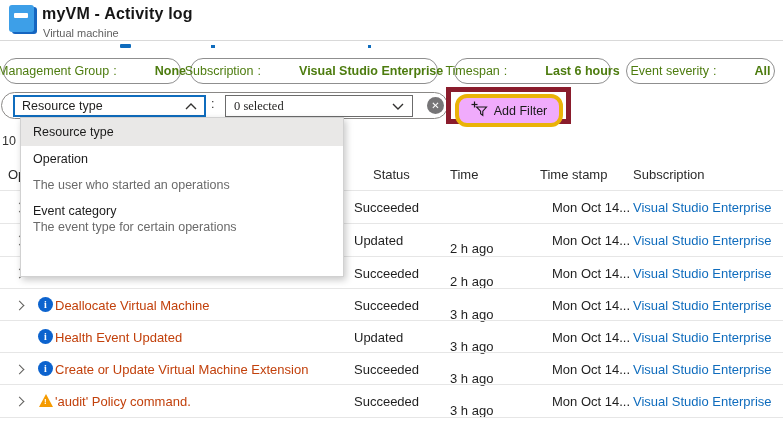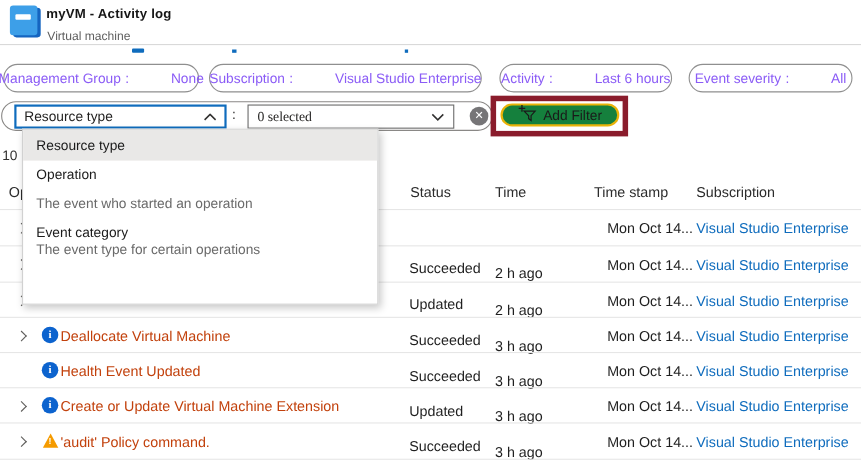--- a/index.html
+++ b/index.html
@@ -4,71 +4,71 @@
 <style>
   * { box-sizing: border-box; margin: 0; padding: 0; }
   html,body { background:#fff; }
   body { font-family: "Liberation Sans", sans-serif; color:#201f1e; }
   .stage { position:relative; width:783px; height:422px; background:#fff; overflow:hidden; }
 
   
   .hdr-icon { position:absolute; left:9px; top:5px; width:25px; height:27px;
     background:#3d9fe8; border-radius:3px; box-shadow:3px 2px 0 0 #1565c0; }
   .hdr-icon .bar { position:absolute; left:5px; top:8px; width:14px; height:5px; background:#fff; border-radius:1px; }
-  .hdr-title { position:absolute; left:42px; top:5px; font-size:12px; font-weight:bold; color:#161616; letter-spacing:.2px; }
+  .hdr-title { position:absolute; left:42px; top:5px; font-size:16px; font-weight:bold; color:#161616; letter-spacing:.2px; }
   .hdr-sub { position:absolute; left:43px; top:27px; font-size:11px; color:#5f5f5f; }
   .hdr-divider { position:absolute; left:0; top:40px; width:783px; height:1px; background:#d9d9d9; }
 
   
   .frag { position:absolute; background:#0f6cbd; }
   .frag1 { left:120px; top:44px; width:11px; height:4px; border-radius:1px; }
   .frag2 { left:211px; top:45px; width:4px; height:3px; }
   .frag3 { left:368px; top:45px; width:3px; height:3px; }
 
   
   .pill { position:absolute; top:58px; height:26px; border:1px solid #8f8f8f; border-radius:13px;
-    display:flex; align-items:center; justify-content:center; font-size:12.5px; color:#8b5cf6; background:#fff; white-space:nowrap; }
+    display:flex; align-items:center; justify-content:center; font-size:12.5px; color:#4d7c0f; background:#fff; white-space:nowrap; }
   .pill .sep { margin:0 4px; }
-  .pill b { font-weight:normal;margin-left:34px; }
+  .pill b { font-weight:bold;margin-left:34px; }
 
   
   .builder-pill { position:absolute; left:1px; top:92px; width:447px; height:27px;
     border:1px solid #8a8886; border-radius:13.5px; background:#fff; }
   .field-combo { position:absolute; left:13px; top:95px; width:193px; height:22px; border:2px solid #0f6cbd;
     background:#fff; display:flex; align-items:center; padding:0 7px; font-size:12.5px; }
   .field-combo .lbl { flex:1; }
   .colon { position:absolute; left:211px; top:97px; font-size:12.5px; color:#323130; }
   .value-combo { position:absolute; left:225px; top:95px; width:188px; height:22px; border:1px solid #6b6b6b;
     background:#fff; display:flex; align-items:center; padding:0 8px; font-size:12.5px; }
   .value-combo .lbl { flex:1;font-family:Liberation Serif, serif; }
   .clear-btn { position:absolute; left:427px; top:97px; width:17px; height:17px; border-radius:50%;
     background:#767577; color:#fff; font-size:10px; line-height:17px; text-align:center; cursor:pointer; }
 
   
   .highlight-box { position:absolute; left:446px; top:87px; width:125px; height:37px; border:5px solid #8a1c2c; }
-  .add-filter-btn { position:absolute; left:455px; top:94px; width:108px; height:21px; border:2px solid #eab308;
-    border-radius:12px; background:#15803d; display:flex; align-items:center; justify-content:center; gap:6px;
+  .add-filter-btn { position:absolute; left:455px; top:94px; width:108px; height:33px; border:4px solid #eab308;
+    border-radius:12px; background:#f0abfc; display:flex; align-items:center; justify-content:center; gap:6px;
     font-size:12.5px; color:#1a1a1a; cursor:pointer; }
 
   
   .callout { position:absolute; left:20px; top:117px; width:324px; height:160px; background:#fff;
     border:1px solid #d1d1d1; box-shadow:2px 3px 7px rgba(0,0,0,.22); z-index:20; }
   .callout .item { padding:5px 12px; cursor:pointer; }
   .callout .item.sel { background:#e9e8e7; padding-top:6px; padding-bottom:6px; }
   .callout .item .ttl { font-size:12.5px; color:#1b1b1b; line-height:16px; }
   .callout .item .dsc { font-size:12.5px; color:#6a6a6a; line-height:16px; }
 
   
   .count-line { position:absolute; left:2px; top:134px; font-size:12.5px; color:#323130; z-index:1; }
   .thead { position:absolute; left:0; top:160px; width:783px; height:30px; z-index:1; }
   .thead .th { position:absolute; top:7px; font-size:13px; color:#2b2b2b; }
   .divider { position:absolute; left:0; width:783px; height:1px; background:#e6e6e6; z-index:1; }
   .row { position:absolute; left:0; width:783px; height:32px; z-index:1; background:#fff00000; }
   .cell { position:absolute; top:9px; font-size:13px; color:#1f1f1f; white-space:nowrap; }
-  .c-status { left:372px;margin-top:36px; } .c-time { left:450px;margin-top:41px; } .c-stamp { left:552px; }
+  .c-status { left:354px; } .c-time { left:450px;margin-top:41px; } .c-stamp { left:552px; }
   .c-sub { left:633px; color:#0f6cbd; cursor:pointer; }
   .c-name { left:55px; color:#c2410c; }
   .chev-right { position:absolute; left:16px; top:13px; width:7px; height:7px;
     border-top:1.4px solid #5f5e5c; border-right:1.4px solid #5f5e5c; transform:rotate(45deg); cursor:pointer; }
   .info-ic { position:absolute; left:38px; top:8px; width:15px; height:15px; border-radius:50%;
     background:#0c63ce; color:#fff; text-align:center; font:bold 10px/15px "Liberation Serif", serif; }
   .warn-ic { position:absolute; left:39px; top:9px; width:0; height:0;
     border-left:7px solid transparent; border-right:7px solid transparent; border-bottom:13px solid #f59b00; }
   .warn-ic .ex { position:absolute; left:-2px; top:3px; color:#fff; font:bold 8px/10px "Liberation Sans", sans-serif; }
   svg.chev { display:block; }
@@ -93,21 +93,21 @@
     <span>Management Group</span>
     <span class="sep">:</span>
     <b>None</b>
   </div>
   <div class="pill" style="left:190px; width:248px;">
     <span>Subscription</span>
     <span class="sep">:</span>
     <b>Visual Studio Enterprise</b>
   </div>
   <div class="pill" style="left:454px; width:157px;">
-    <span>Activity</span>
+    <span>Timespan</span>
     <span class="sep">:</span>
     <b>Last 6 hours</b>
   </div>
   <div class="pill" style="left:626px; width:149px;">
     <span>Event severity</span>
     <span class="sep">:</span>
     <b>All</b>
   </div>
 
   <div class="builder-pill"></div>
@@ -226,21 +226,21 @@
   <div class="divider" style="top:417px;"></div>
 
   <div class="callout">
     <div class="item sel">
       <div class="ttl">Resource type</div>
     </div>
     <div class="item">
       <div class="ttl">Operation</div>
     </div>
     <div class="item">
-      <div class="dsc">The event who started an operation</div>
+      <div class="dsc">The user who started an operations</div>
     </div>
     <div class="item">
       <div class="ttl">Event category</div>
       <div class="dsc">The event type for certain operations</div>
     </div>
   </div>
 
 </div>
 
 </body></html>

